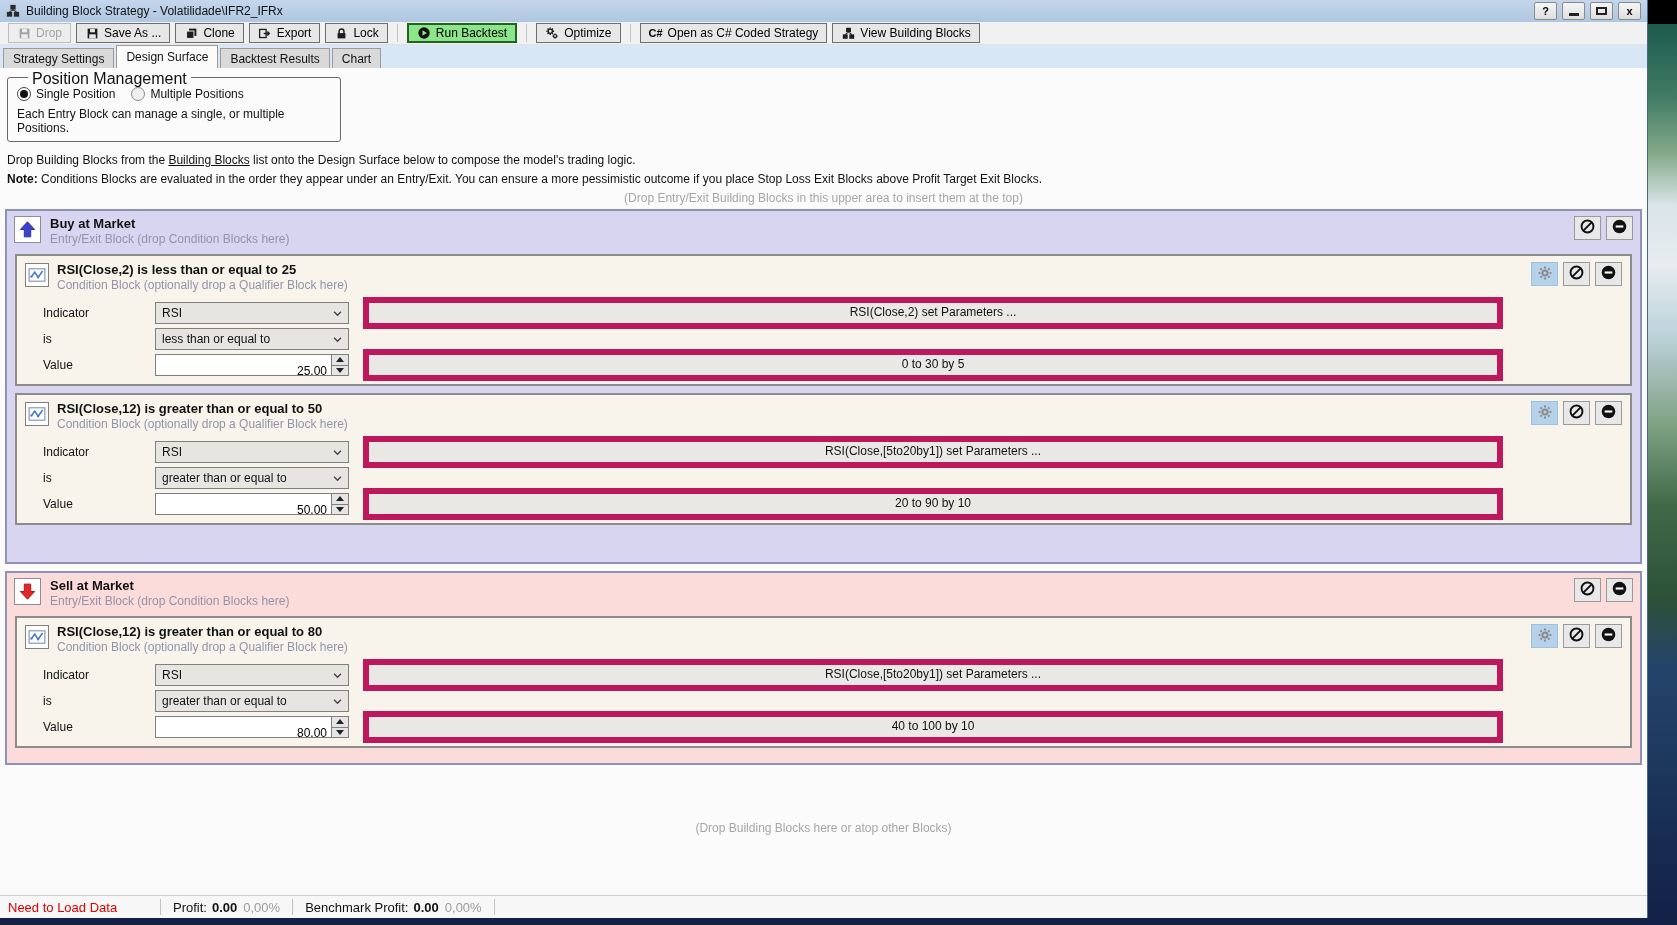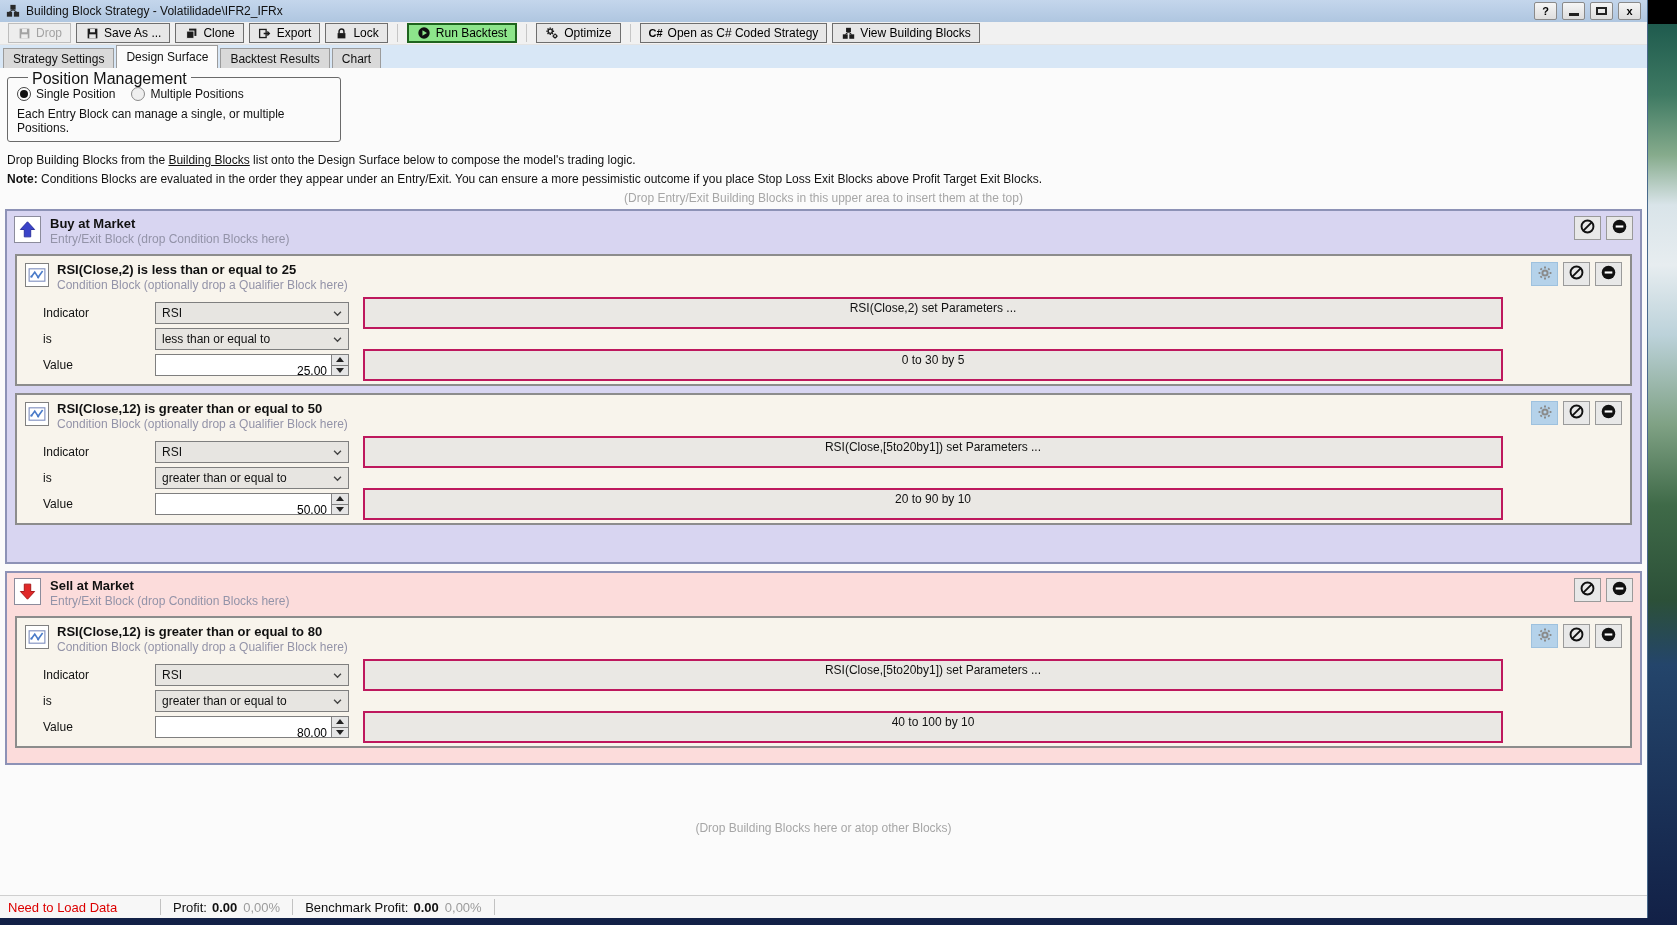--- a/index.html
+++ b/index.html
@@ -119,21 +119,21 @@
     flex:1 1 auto; min-width:0; height:22px; border:1px solid #7f7f7f; border-right:none;
     font-family:inherit; font-size:12px; text-align:right; padding:11px 4px 0 0; background:#fff; outline:none;
   }
   .spin-btns { width:18px; flex:0 0 18px; display:flex; flex-direction:column; }
   .spin-btn { flex:1; border:1px solid #7f7f7f; background:#e5e5e5; display:flex; align-items:center; justify-content:center; padding:0; cursor:default; }
   .spin-btn + .spin-btn { border-top:none; }
   .tri-up { width:0; height:0; border-left:4px solid transparent; border-right:4px solid transparent; border-bottom:5px solid #222; }
   .tri-dn { width:0; height:0; border-left:4px solid transparent; border-right:4px solid transparent; border-top:5px solid #222; }
   .param-bar {
     margin-left:14px; width:1140px; flex:0 0 1140px; height:32px; background:#eae8e4;
-    border:2px solid #be185d; text-align:center; line-height:18px; font-size:12px; cursor:default;
+    border:6px solid #be185d; text-align:center; line-height:18px; font-size:12px; cursor:default;
     overflow:hidden; white-space:nowrap;
   }
   .bottom-hint { margin-top:56px; }
   
   .statusbar {
     height:23px; flex:0 0 23px; background:#f7f7f7; border-top:1px solid #cfcfcf;
     display:flex; align-items:center; font-size:13px;
   }
   .sb-msg { color:#dc0000; padding:0 8px; width:160px; flex:0 0 160px; }
   .sb-sep { width:1px; height:16px; background:#c2c2c2; flex:0 0 1px; }

